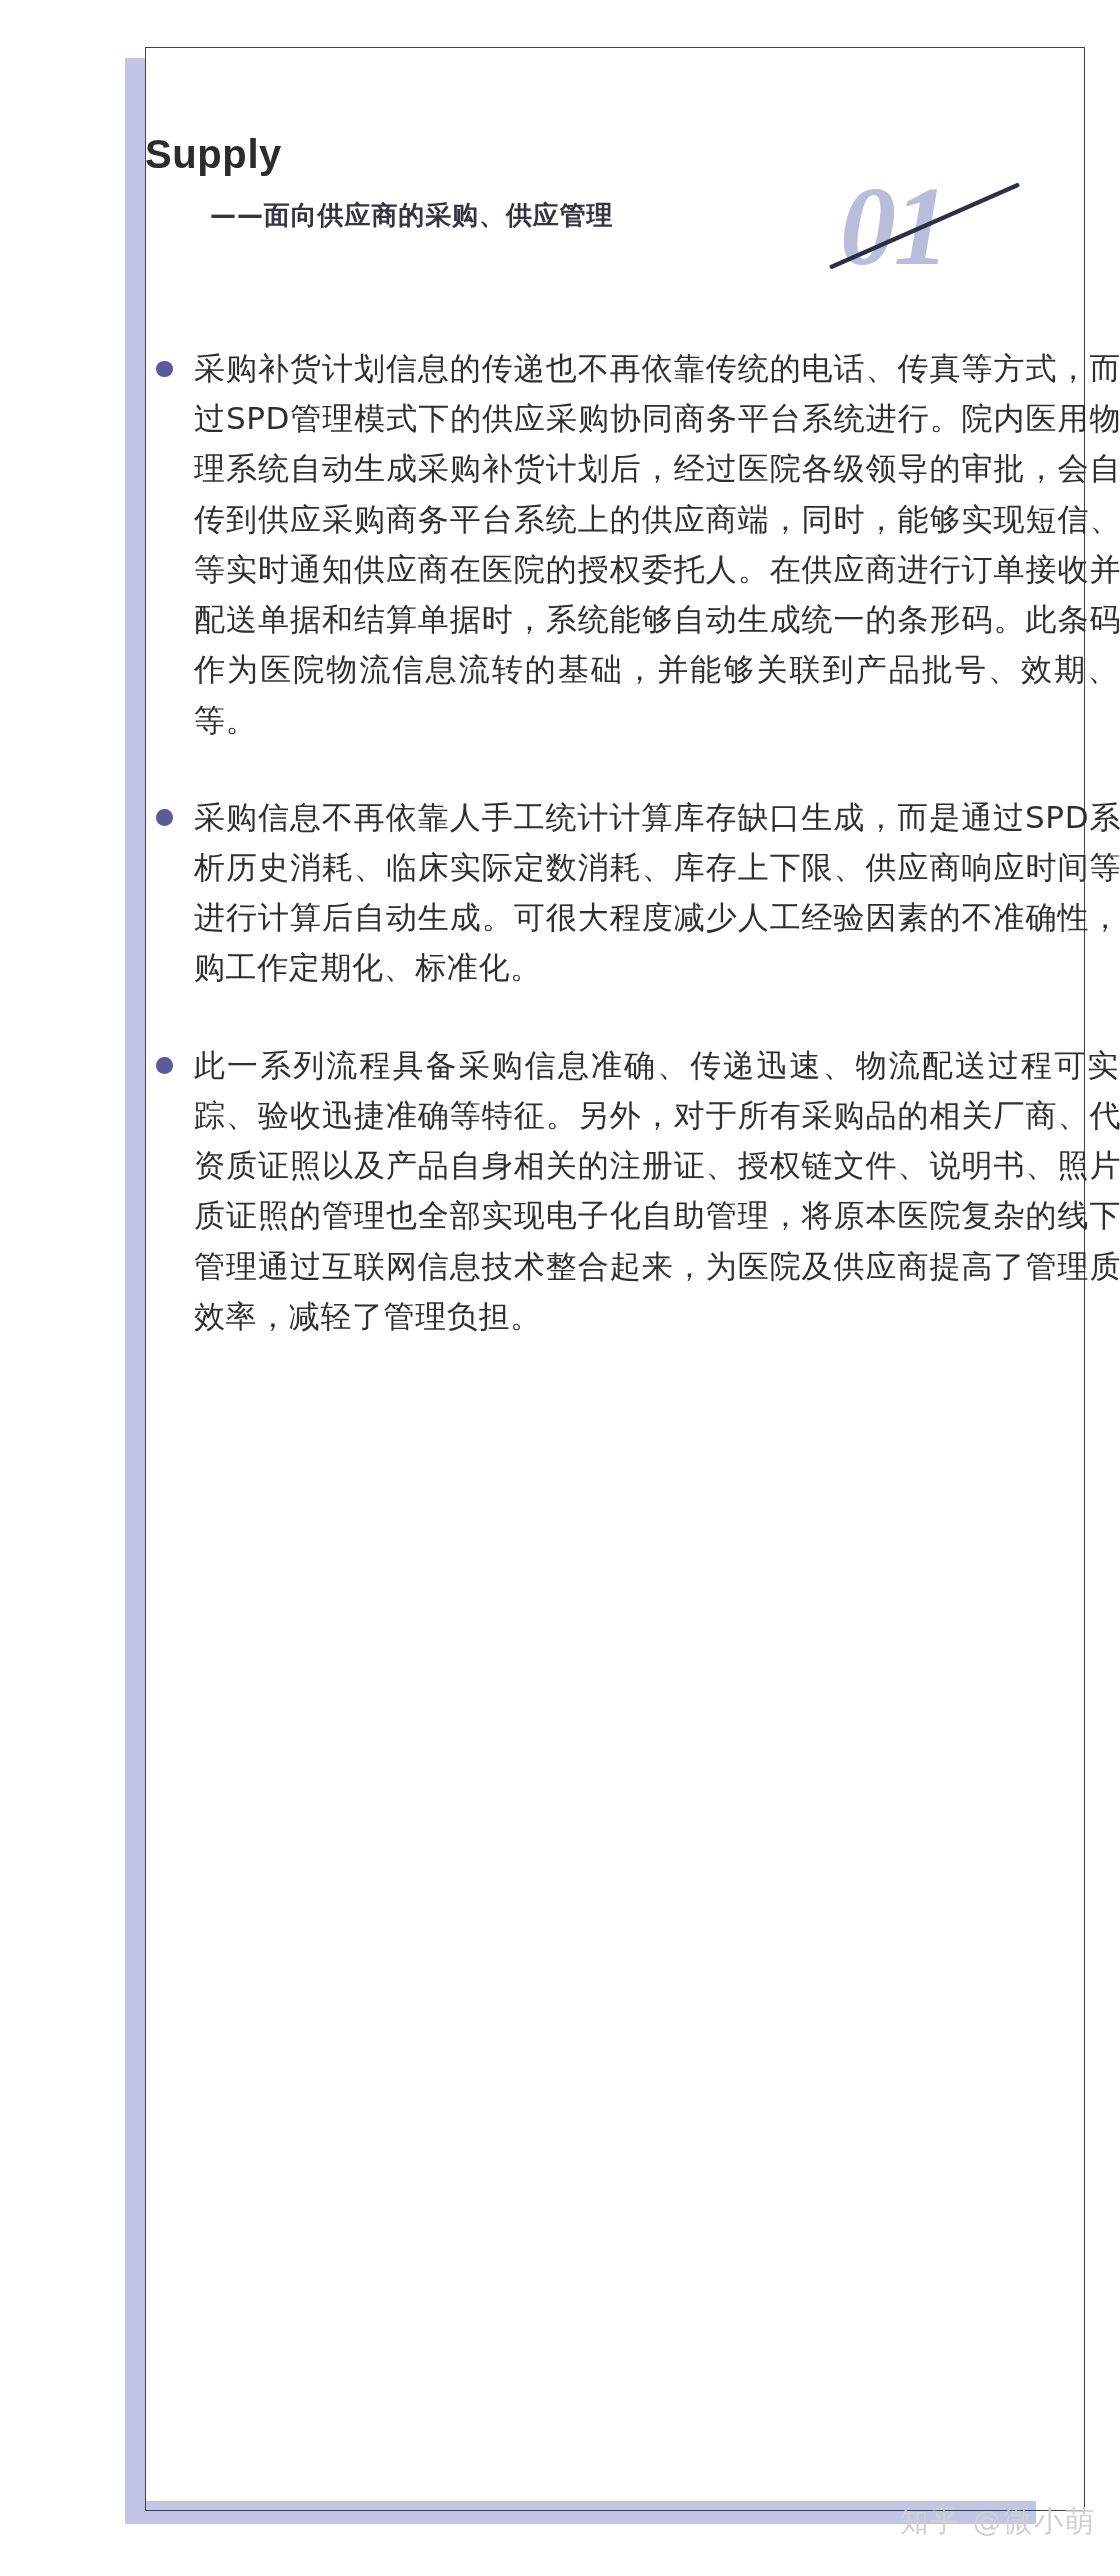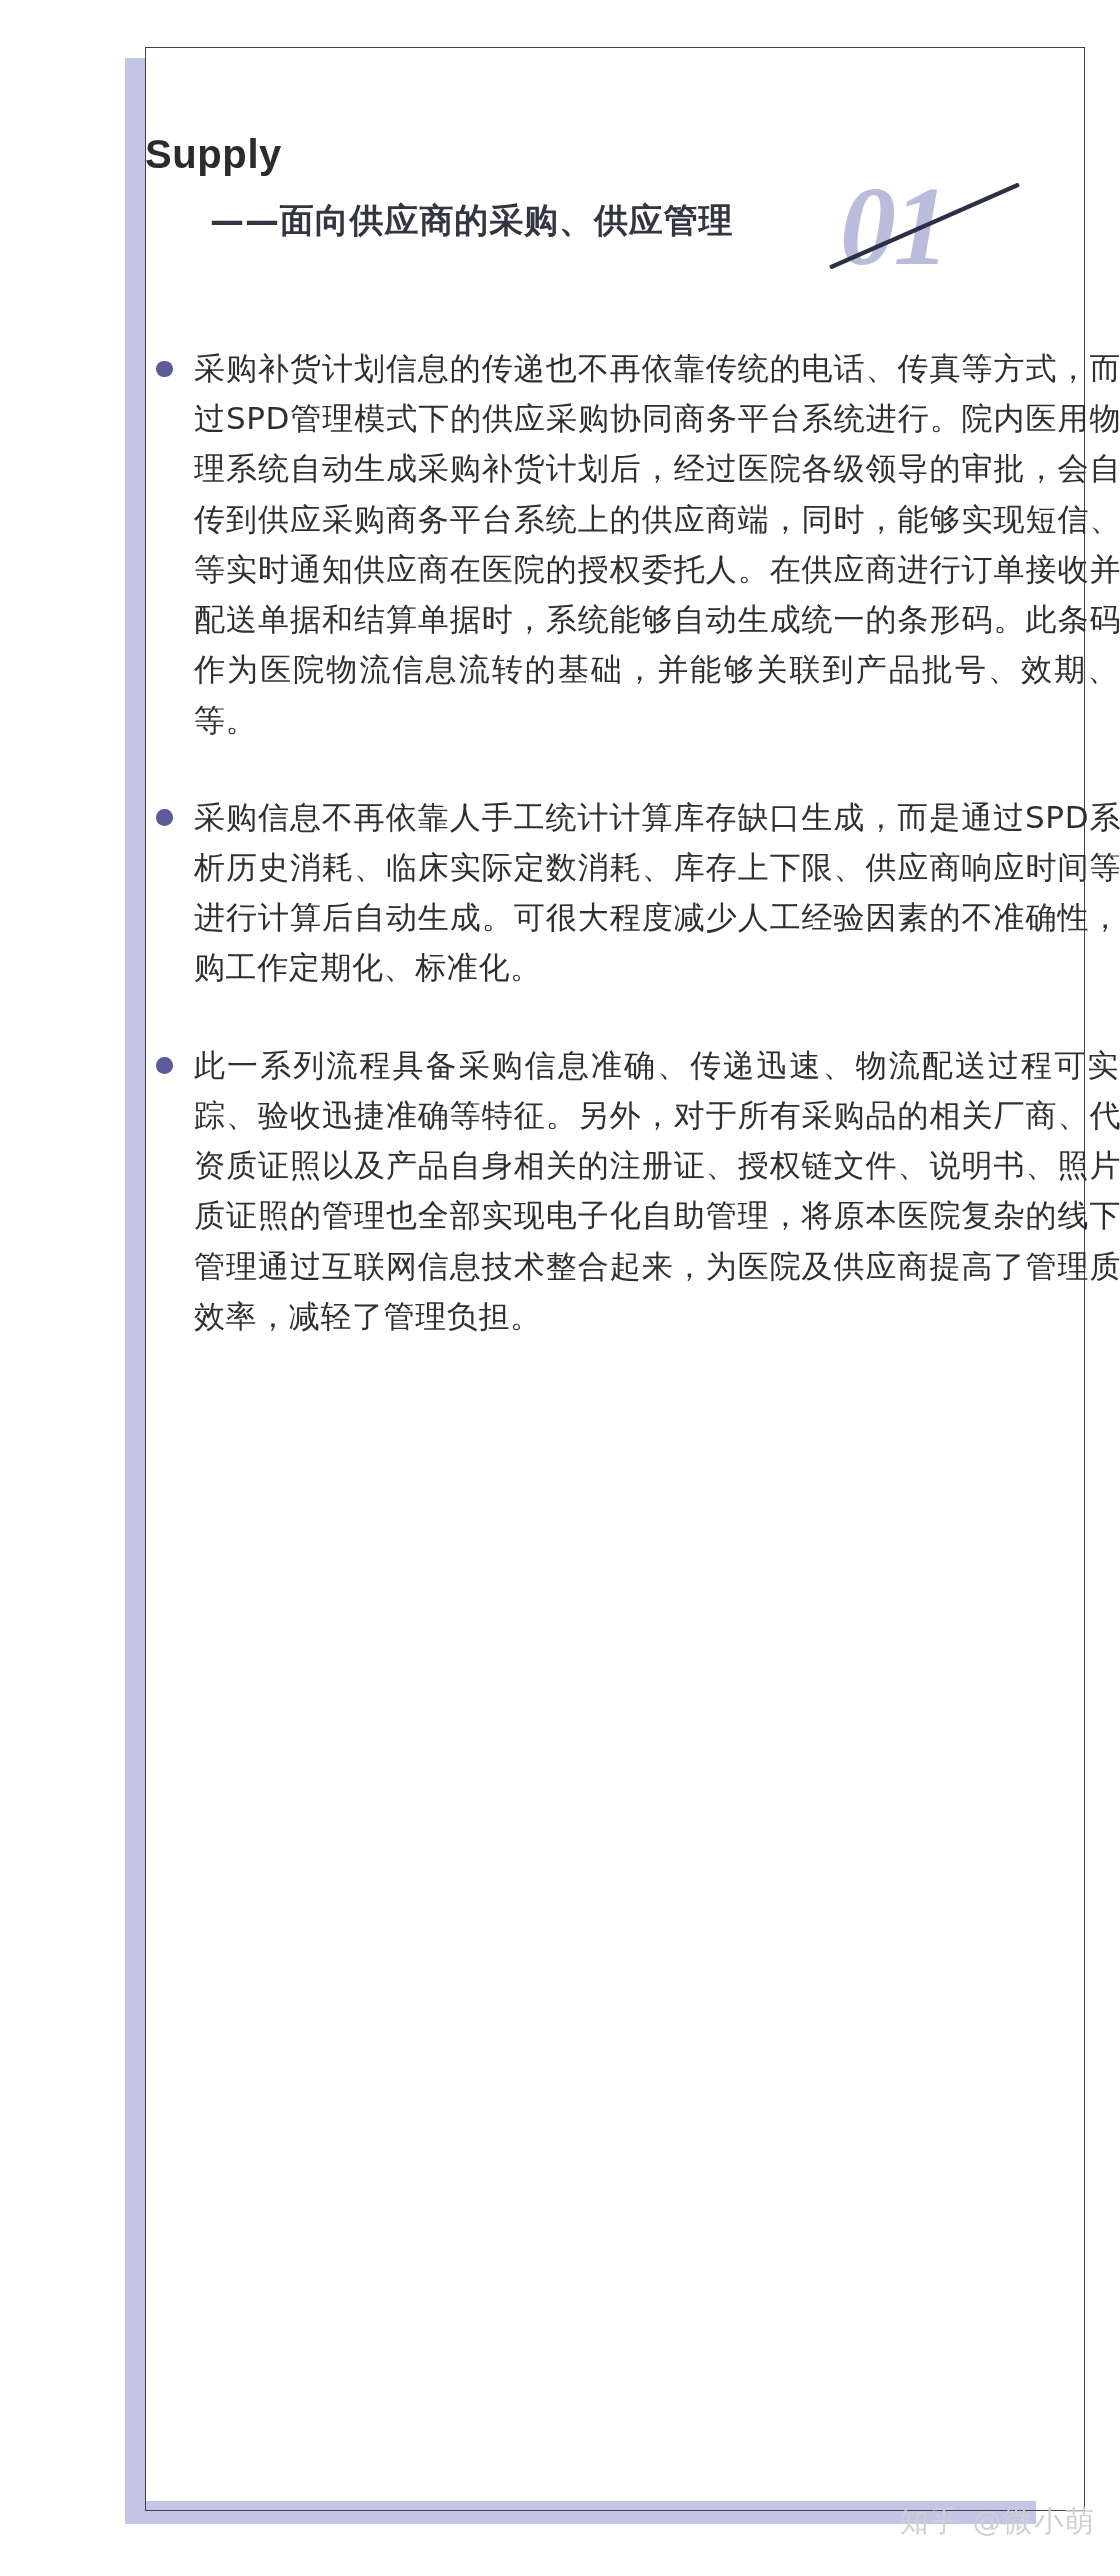--- a/index.html
+++ b/index.html
@@ -79,21 +79,21 @@
     font-size: 40px;
     font-weight: bold;
     color: #2c2c2c;
     letter-spacing: 0.6px;
     font-family: "Liberation Sans", "DejaVu Sans", sans-serif;
   }
   .title-cn-row {
     position: absolute;
     left: 65px;
     top: 151px;
-    font-size: 34px;
+    font-size: 26px;
     font-weight: bold;
     color: #333542;
     letter-spacing: 0.9px;
     white-space: nowrap;
     font-family: "DejaVu Sans", "Liberation Sans", sans-serif;
     z-index: 3;
   }
   .deco-number {
     position: absolute;
     left: 695px;

